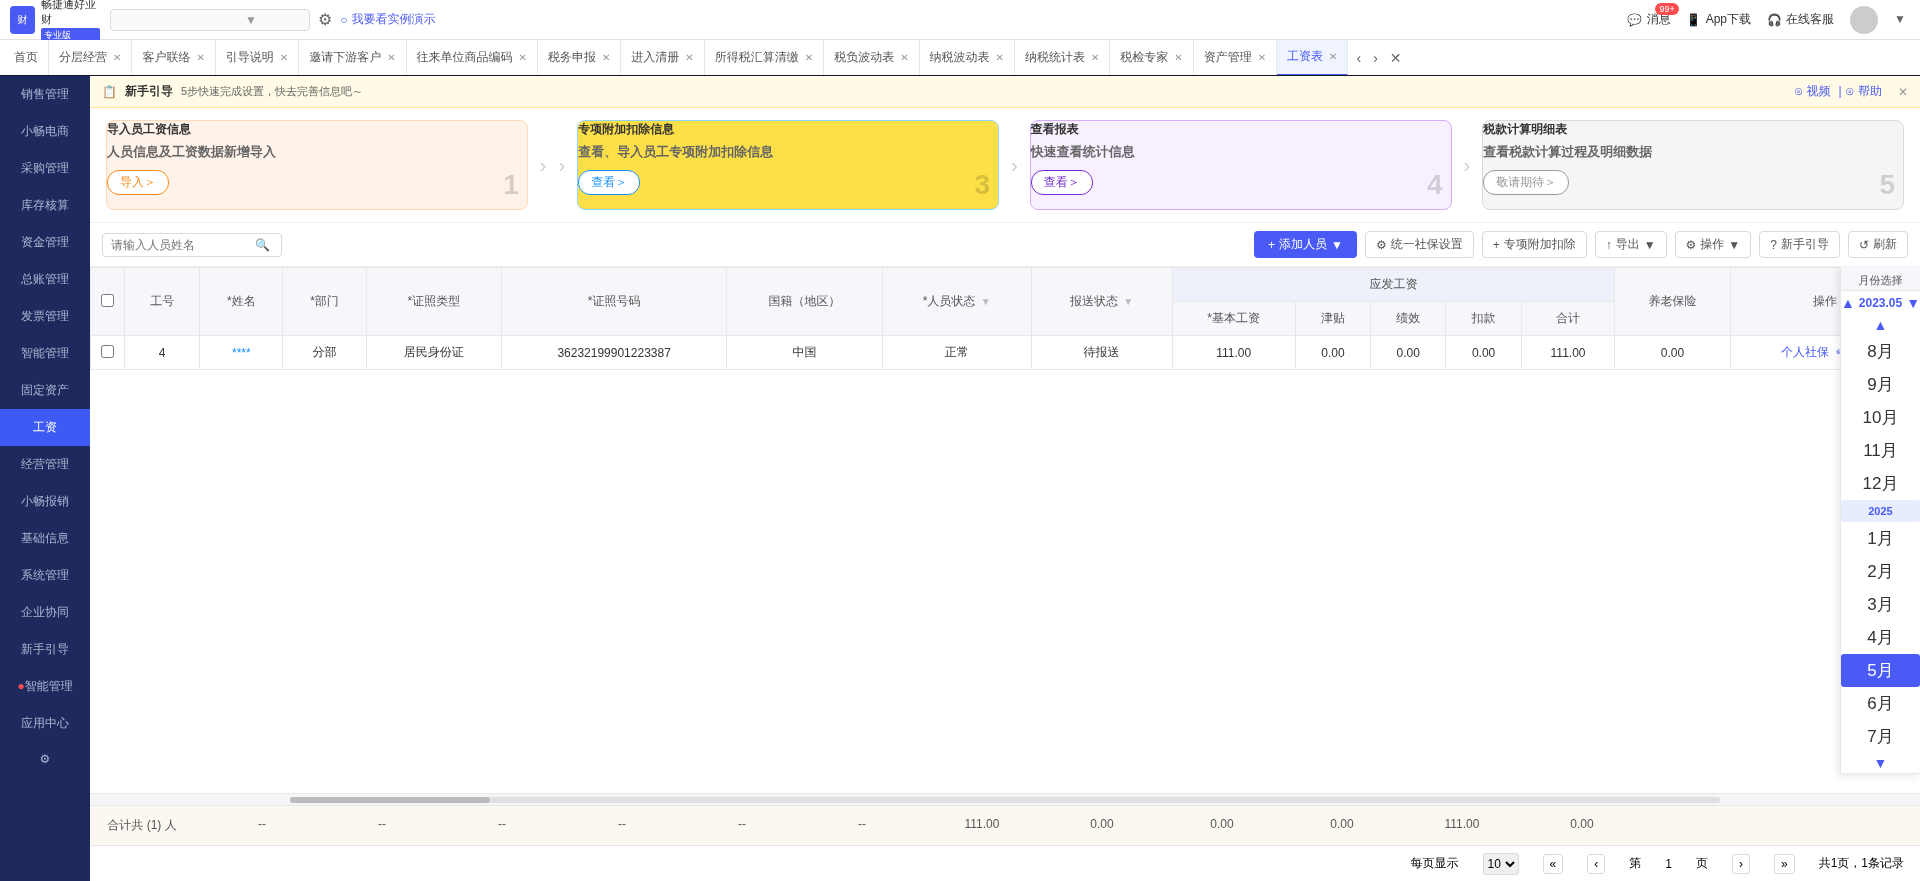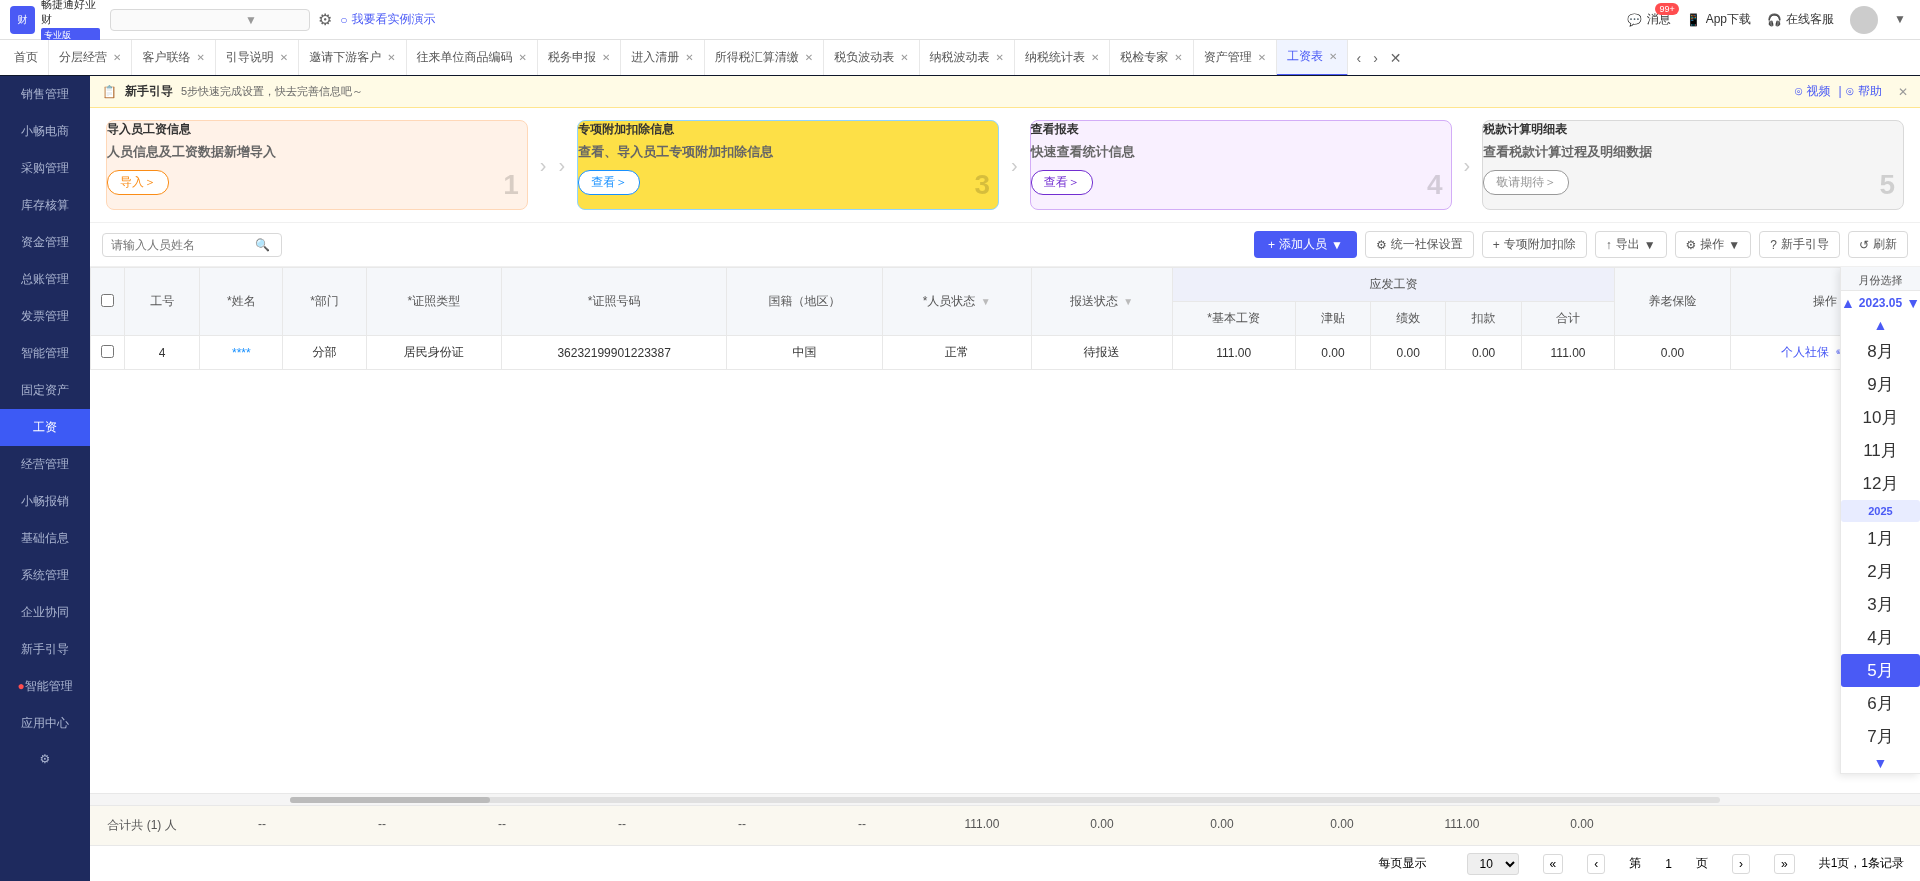--- a/index.html
+++ b/index.html
@@ -234,21 +234,21 @@
 
     
     .pagination-bar {
       height: 36px;
       background: #fff;
       border-top: 1px solid #e8e8e8;
       display: flex; align-items: center; justify-content: flex-end;
       padding: 0 16px; gap: 24px;
       flex-shrink: 0;
     }
-    .page-size-select { border: 1px solid #d9d9d9; border-radius: 3px; padding: 2px 8px; font-size: 12px; margin-left: 16px; }
+    .page-size-select { border: 1px solid #d9d9d9; border-radius: 3px; padding: 2px 0; font-size: 12px; }
     .page-btn { background: none; border: 1px solid #d9d9d9; border-radius: 3px; padding: 2px 6px; cursor: pointer; font-size: 12px; }
     .page-btn:disabled { color: #ccc; cursor: not-allowed; }
 
     
     .month-panel {
       position: absolute;
       right: 0; top: 0;
       width: 80px;
       background: #fff;
       border-left: 1px solid #e8e8e8;

